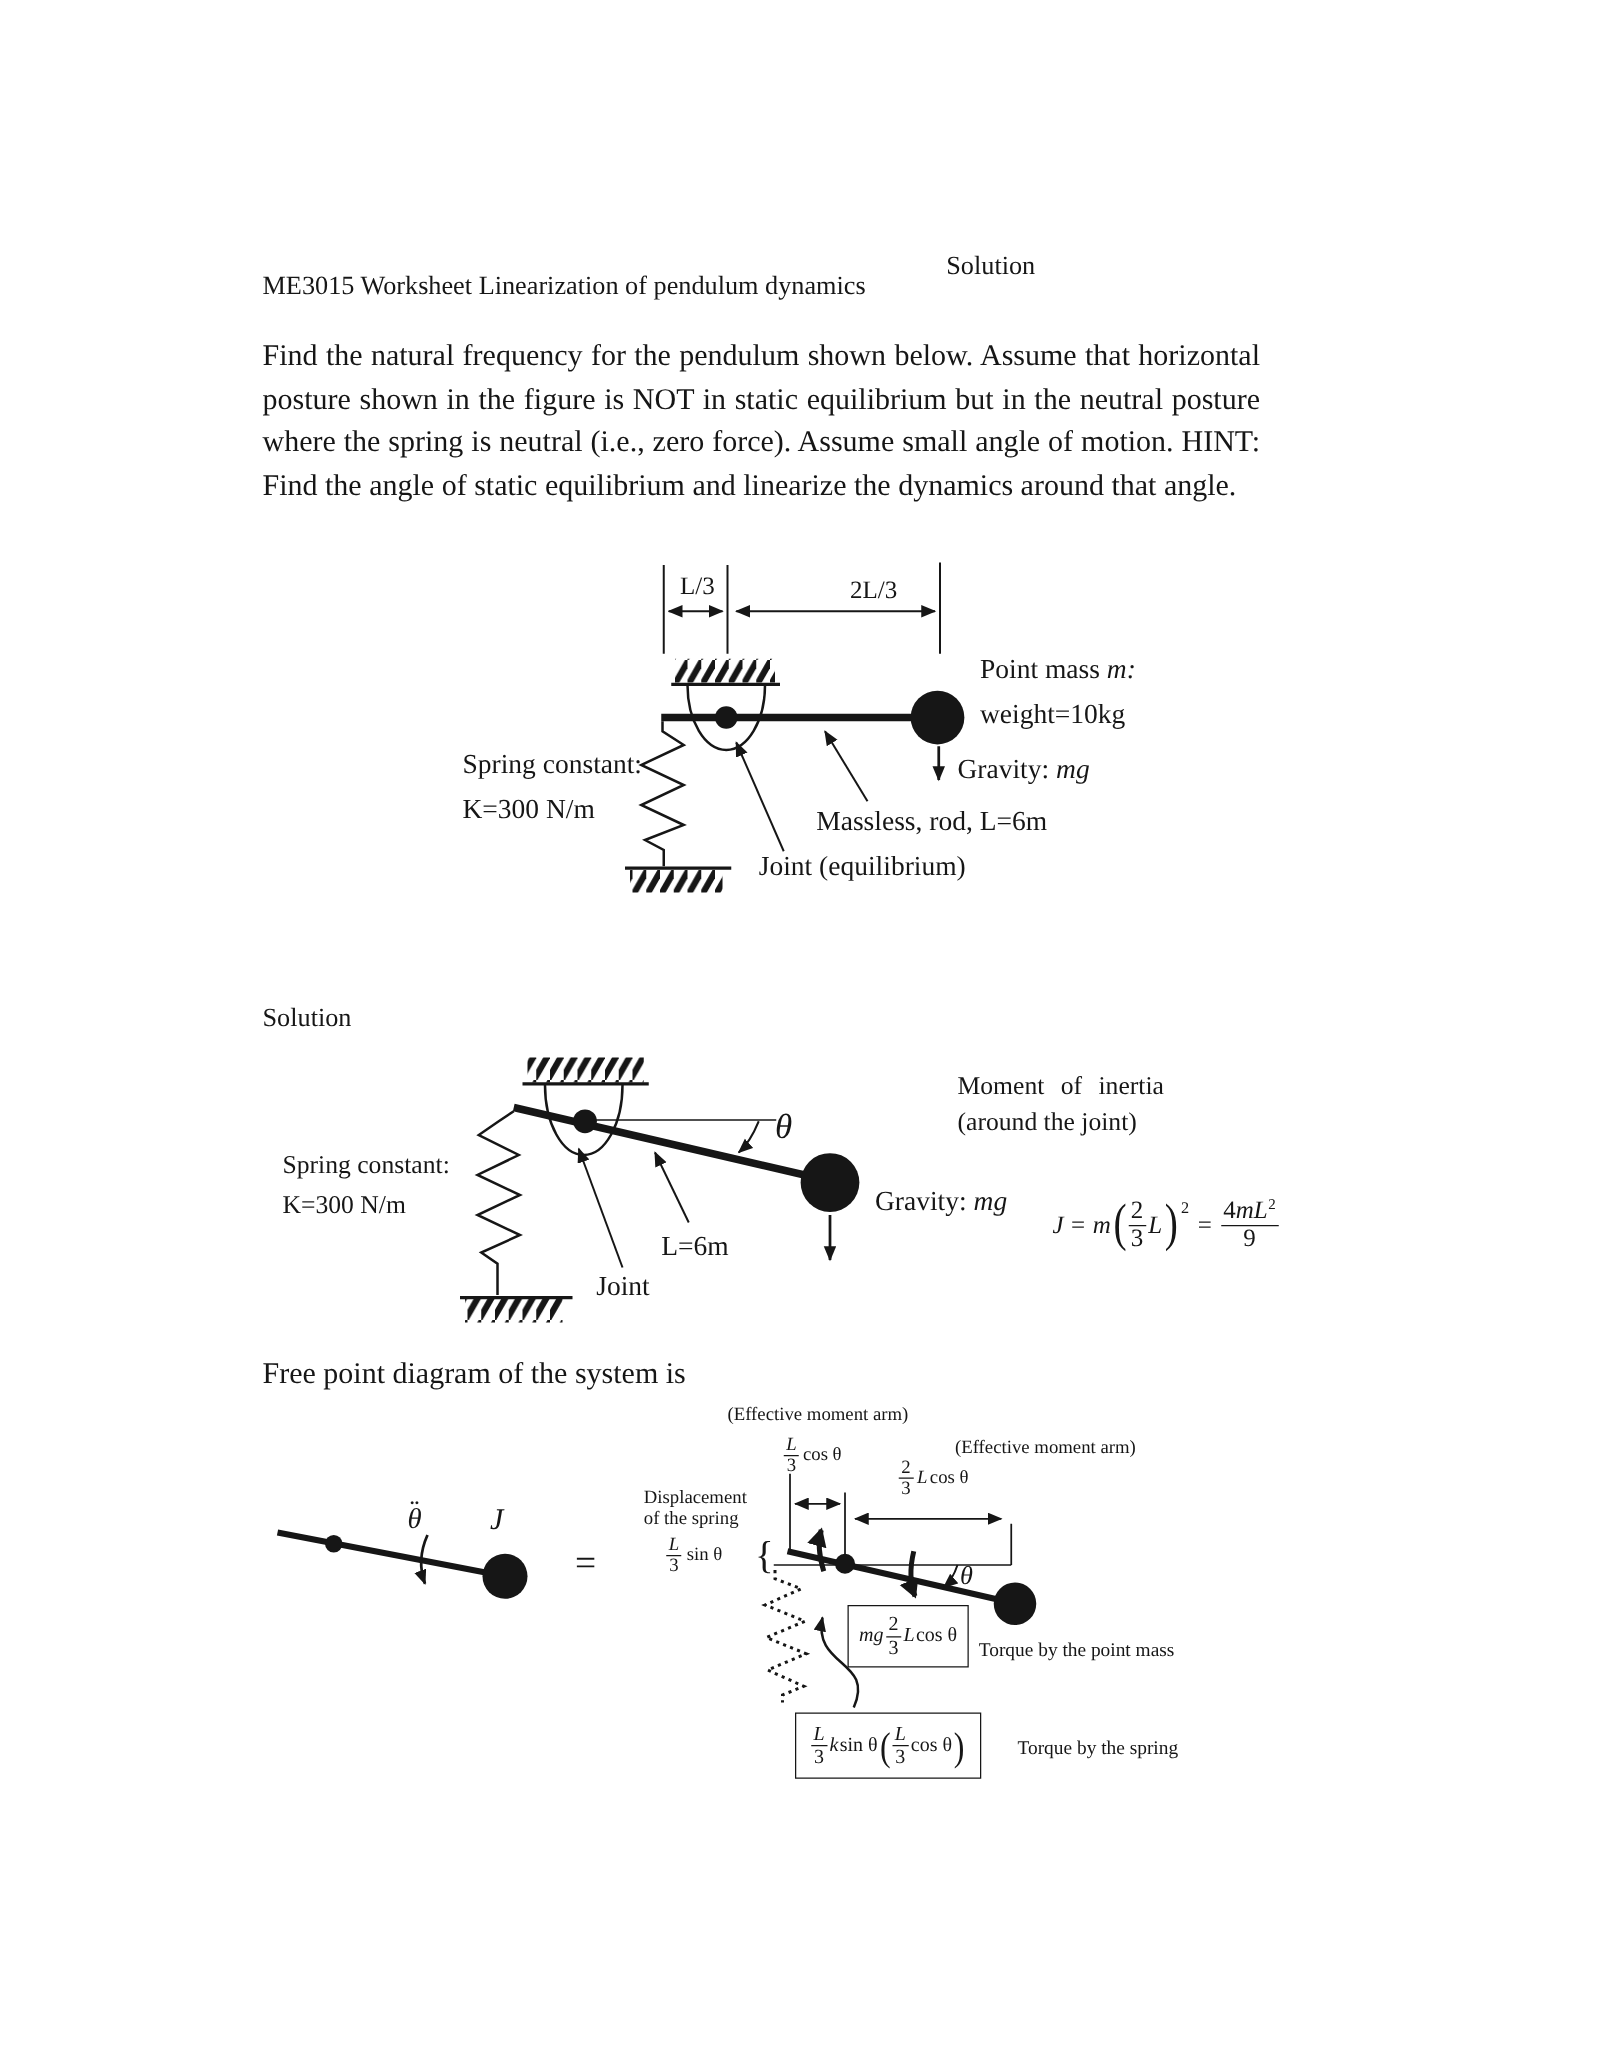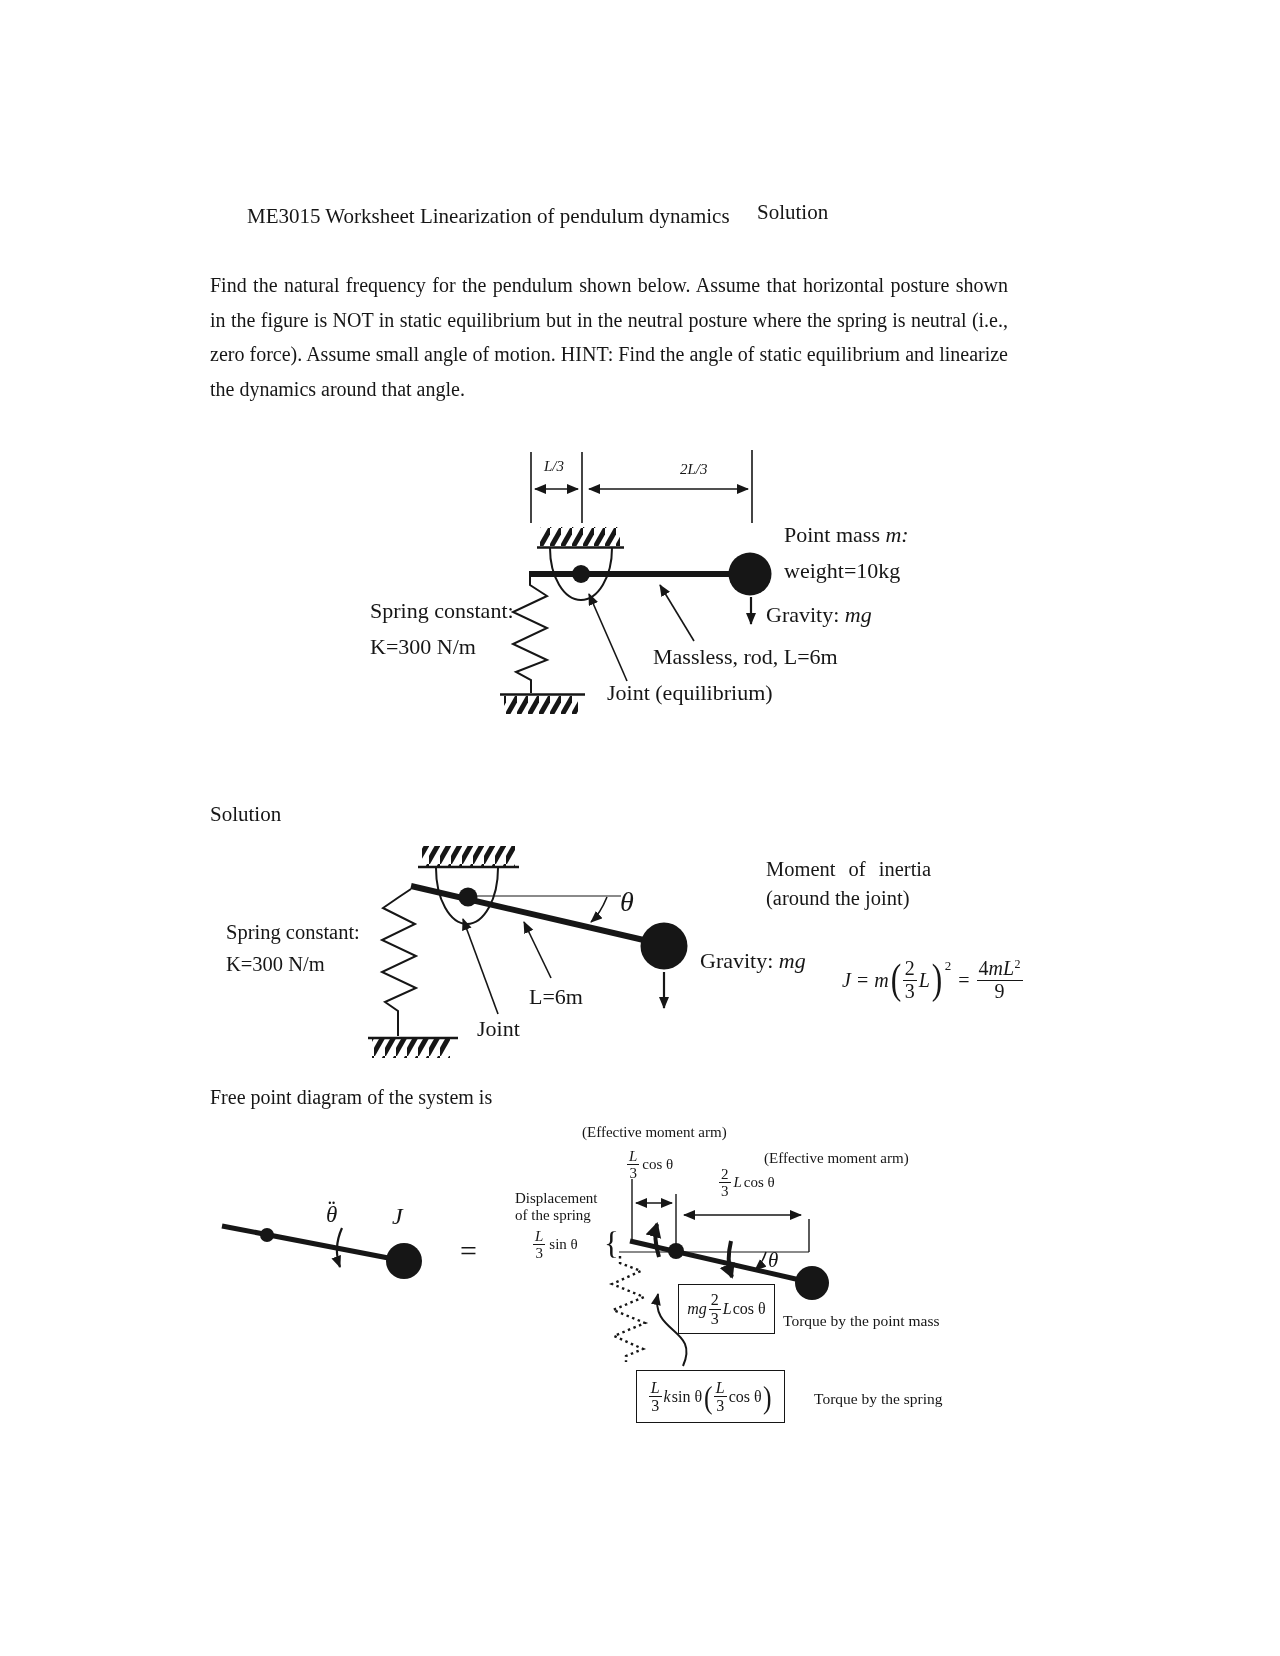--- a/index.html
+++ b/index.html
@@ -4,23 +4,23 @@
 <style>
   html,body{margin:0;padding:0;background:#e8e8e8;}
   .page{position:relative;width:1280px;height:1656px;background:#ffffff;margin:0 auto;
         font-family:"Liberation Serif","DejaVu Serif",serif;color:#161616;overflow:hidden;}
   .art{position:absolute;left:0;top:0;z-index:0;}
   .lbl{position:absolute;white-space:nowrap;color:#161616;z-index:2;line-height:1.15;}
   .para{position:absolute;text-align:justify;z-index:2;color:#161616;}
   .it{font-style:italic;}
   .s15{font-size:15px;}
   .s155{font-size:15.5px;}
-  .s185{font-size:15px;font-style:italic;}
+  .s185{font-size:20px;}
   .s195{font-size:22px;font-family:Liberation Serif, serif;}
-  .s20{font-size:20px;}
+  .s20{font-size:24px;}
   .s205{font-size:20.5px;}
   .s21{font-size:21px;}
   .mrow{display:inline-flex;align-items:center;}
   .frac{display:inline-flex;flex-direction:column;align-items:center;line-height:1.08;}
   .frac .top{border-bottom:1.3px solid #161616;padding:0 2px;}
   .frac .bot{padding:0 2px;}
   .bigp{font-size:42px;font-weight:400;line-height:.75;transform:scaleX(.75);}
   .medp{font-size:32px;font-weight:400;line-height:.75;transform:scaleX(.8);}
   .pw{font-size:13px;position:relative;top:-14px;margin-left:1px;}
   .pw2{font-size:12px;position:relative;top:-7px;margin-left:.5px;}
@@ -111,21 +111,21 @@
     <line x1="630" y1="1241" x2="800" y2="1280" stroke="#161616" stroke-width="5"></line>
     <circle cx="676" cy="1251" r="8" fill="#161616"></circle>
     <circle cx="812" cy="1283" r="17" fill="#161616"></circle>
     <path d="M766,1252 Q762,1264 755,1270" fill="none" stroke="#161616" stroke-width="1.6" marker-end="url(#ae)"></path>
     <path d="M659,1257 Q653,1238 657,1224" fill="none" stroke="#161616" stroke-width="4" marker-end="url(#aeb)"></path>
     <path d="M731,1241 Q726,1262 732,1277" fill="none" stroke="#161616" stroke-width="4" marker-end="url(#aeb)"></path>
     <polyline points="620,1256 620,1263 641,1271 612,1284 644,1297 613,1310 645,1323 614,1336 643,1349 626,1356 626,1362" fill="none" stroke="#161616" stroke-width="2.4" stroke-dasharray="2.5 3.5"></polyline>
     <path d="M683,1366 C700,1328 650,1334 658,1294" fill="none" stroke="#161616" stroke-width="2" marker-end="url(#ae)"></path>
   </svg>
 
-  <div class="lbl s21" style="left:210px;top:204px;margin-left:37px;">ME3015 Worksheet Linearization of pendulum dynamics</div>
+  <div class="lbl s21" style="left:210px;top:216px;">ME3015 Worksheet Linearization of pendulum dynamics</div>
   <div class="lbl s21" style="left:757px;top:200px;">Solution</div>
 
   <div class="para s20" style="left:210px;top:268px;width:798px;line-height:34.5px;">Find the natural frequency for the pendulum shown below. Assume that horizontal posture shown in the figure is NOT in static equilibrium but in the neutral posture where the spring is neutral (i.e., zero force). Assume small angle of motion. HINT: Find the angle of static equilibrium and linearize the dynamics around that angle.</div>
 
   <div class="lbl s185" style="left:544px;top:458px;">L/3</div>
   <div class="lbl s185" style="left:644px;top:461px;margin-left:36px;">2L/3</div>
   <div class="lbl s195" style="left:784px;top:522px;"><span>Point mass </span><span class="it">m:</span></div>
   <div class="lbl s195" style="left:784px;top:558px;">weight=10kg</div>
   <div class="lbl s195" style="left:766px;top:602px;"><span>Gravity: </span><span class="it">mg</span></div>
   <div class="lbl s195" style="left:370px;top:598px;">Spring constant:</div>

